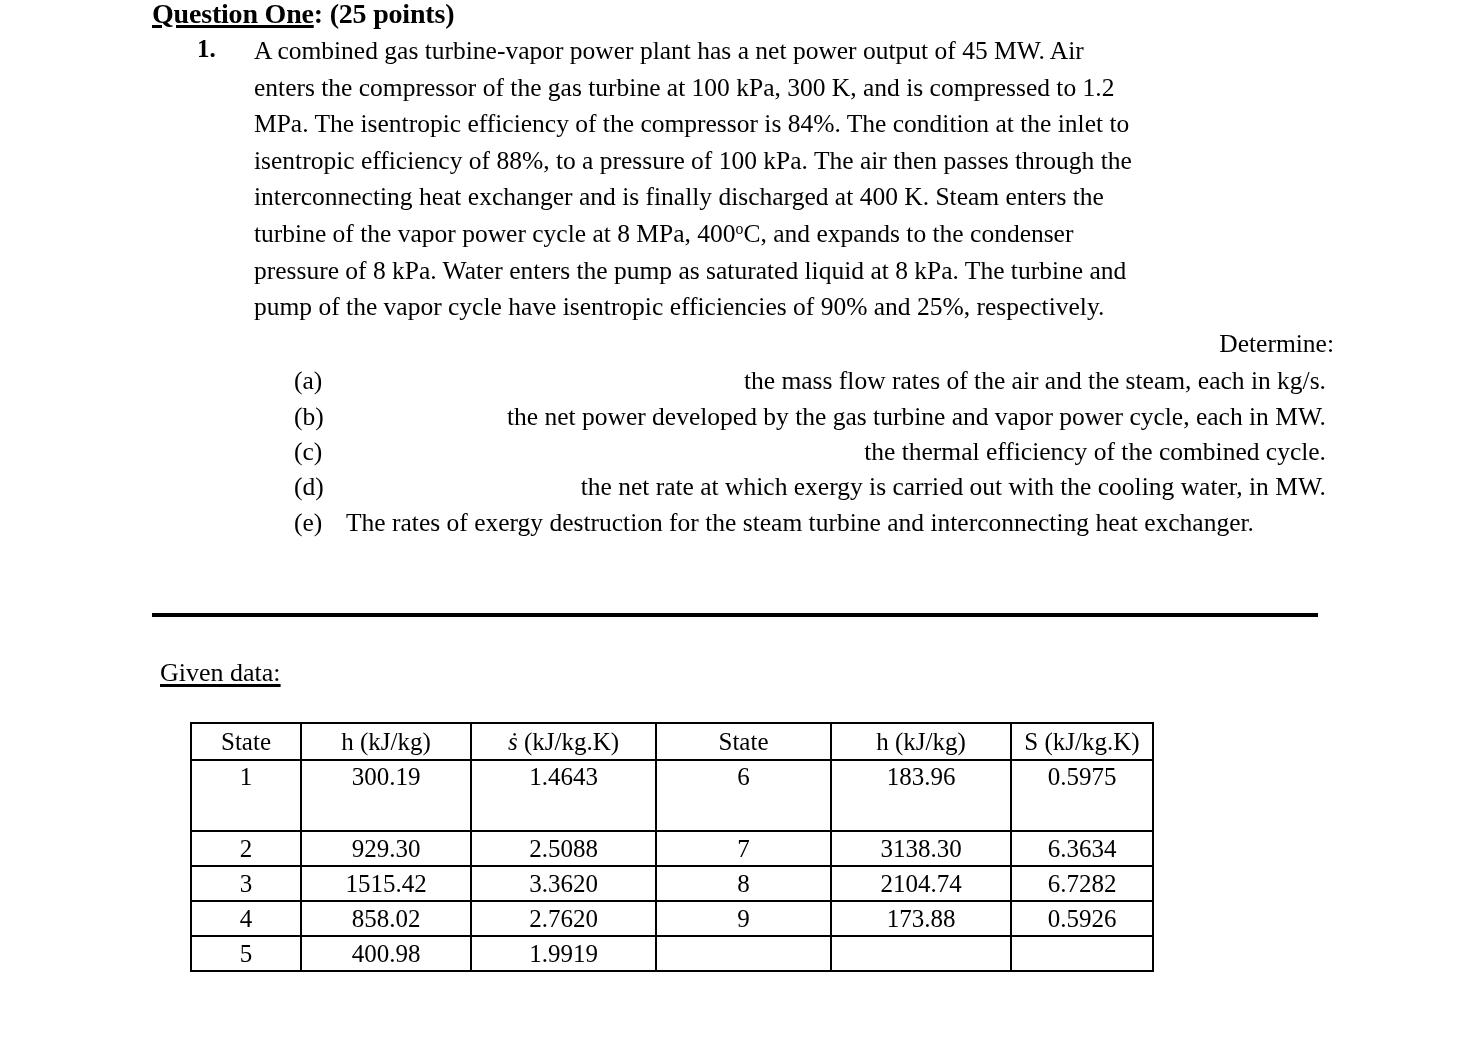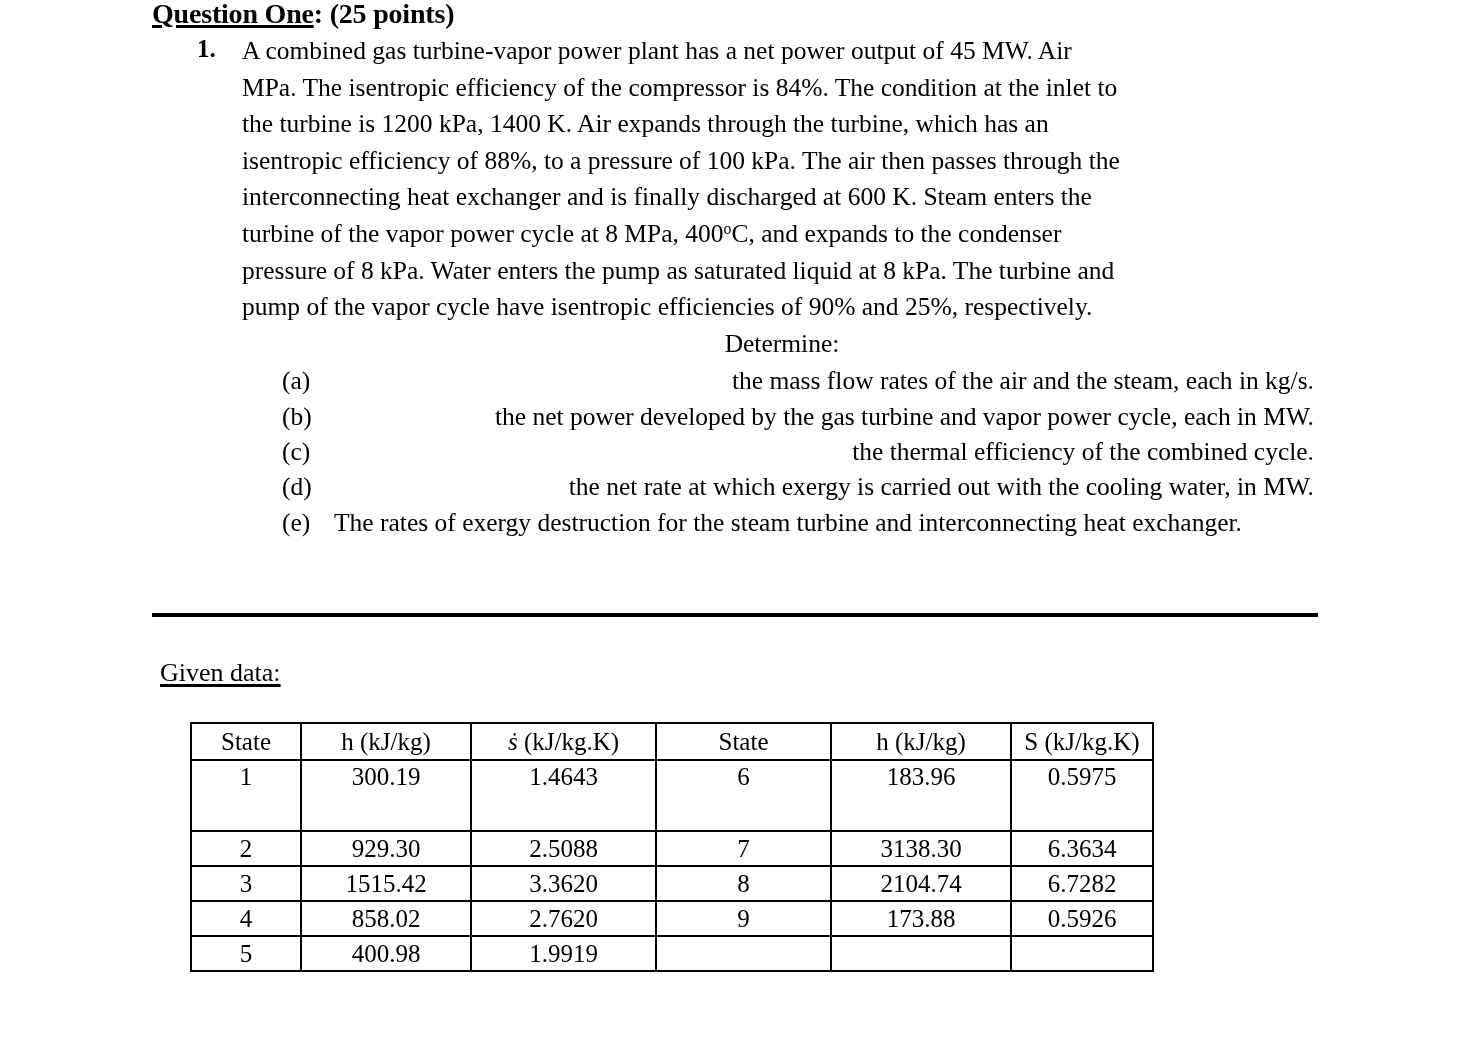--- a/index.html
+++ b/index.html
@@ -49,29 +49,29 @@
   .problem-num {
     position: absolute;
     left: 0px;
     top: 2px;
     width: 34px;
     font-size: 25px;
     font-weight: bold;
     text-align: left;
   }
   .problem-body {
-    margin-left: 45px;
+    margin-left: 57px;
     width: 1080px;
     font-size: 25.5px;
     line-height: 36.6px;
     text-align: justify;
     text-justify: inter-word;
   }
   .problem-body .lastline {
-    text-align: center;
+    text-align: right;
   }
   sup.deg {
     font-size: 0.62em;
     vertical-align: 0.52em;
     line-height: 0;
   }
 
   
   .sublist {
     margin-top: 1px;
@@ -171,24 +171,24 @@
 
   <div class="q-heading">
     <span class="underlined">Question One</span><span>: (25 points)</span>
   </div>
 
   <div class="problem">
     <div class="problem-num">1.</div>
 
     <div class="problem-body">
       <div>A combined gas turbine-vapor power plant has a net power output of 45 MW. Air</div>
+      <div>enters the compressor of the gas turbine at 100 kPa, 300 K, and is compressed to 1.2</div>
       <div>MPa. The isentropic efficiency of the compressor is 84%. The condition at the inlet to</div>
-      <div>the turbine is 1200 kPa, 1400 K. Air expands through the turbine, which has an</div>
       <div>isentropic efficiency of 88%, to a pressure of 100 kPa. The air then passes through the</div>
-      <div>interconnecting heat exchanger and is finally discharged at 600 K. Steam enters the</div>
+      <div>interconnecting heat exchanger and is finally discharged at 400 K. Steam enters the</div>
       <div>turbine of the vapor power cycle at 8 MPa, 400<sup class="deg">o</sup>C, and expands to the condenser</div>
       <div>pressure of 8 kPa. Water enters the pump as saturated liquid at 8 kPa. The turbine and</div>
       <div>pump of the vapor cycle have isentropic efficiencies of 90% and 25%, respectively.</div>
       <div class="lastline">Determine:</div>
 
       <div class="sublist">
         <div class="sub-item nojust">
           <span class="marker">(a)</span>
           <span class="txt">the mass flow rates of the air and the steam, each in kg/s.</span>
         </div>

